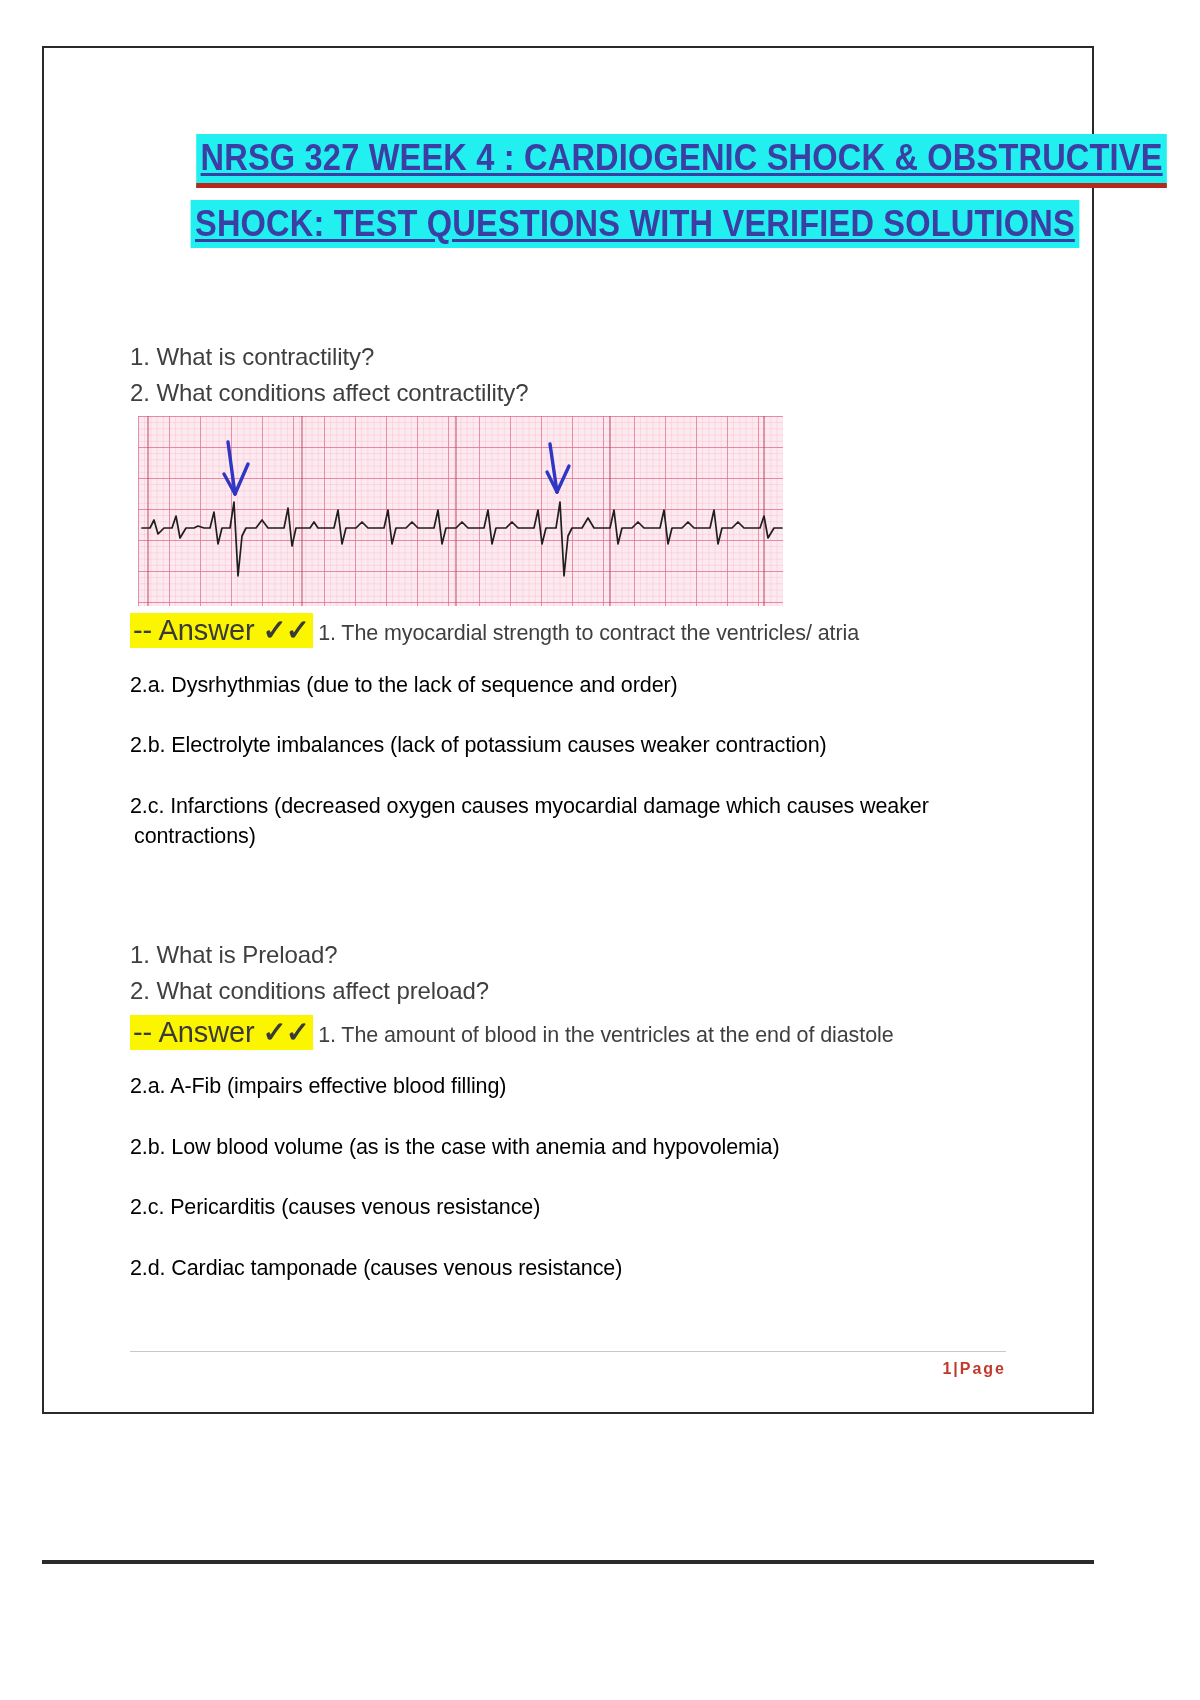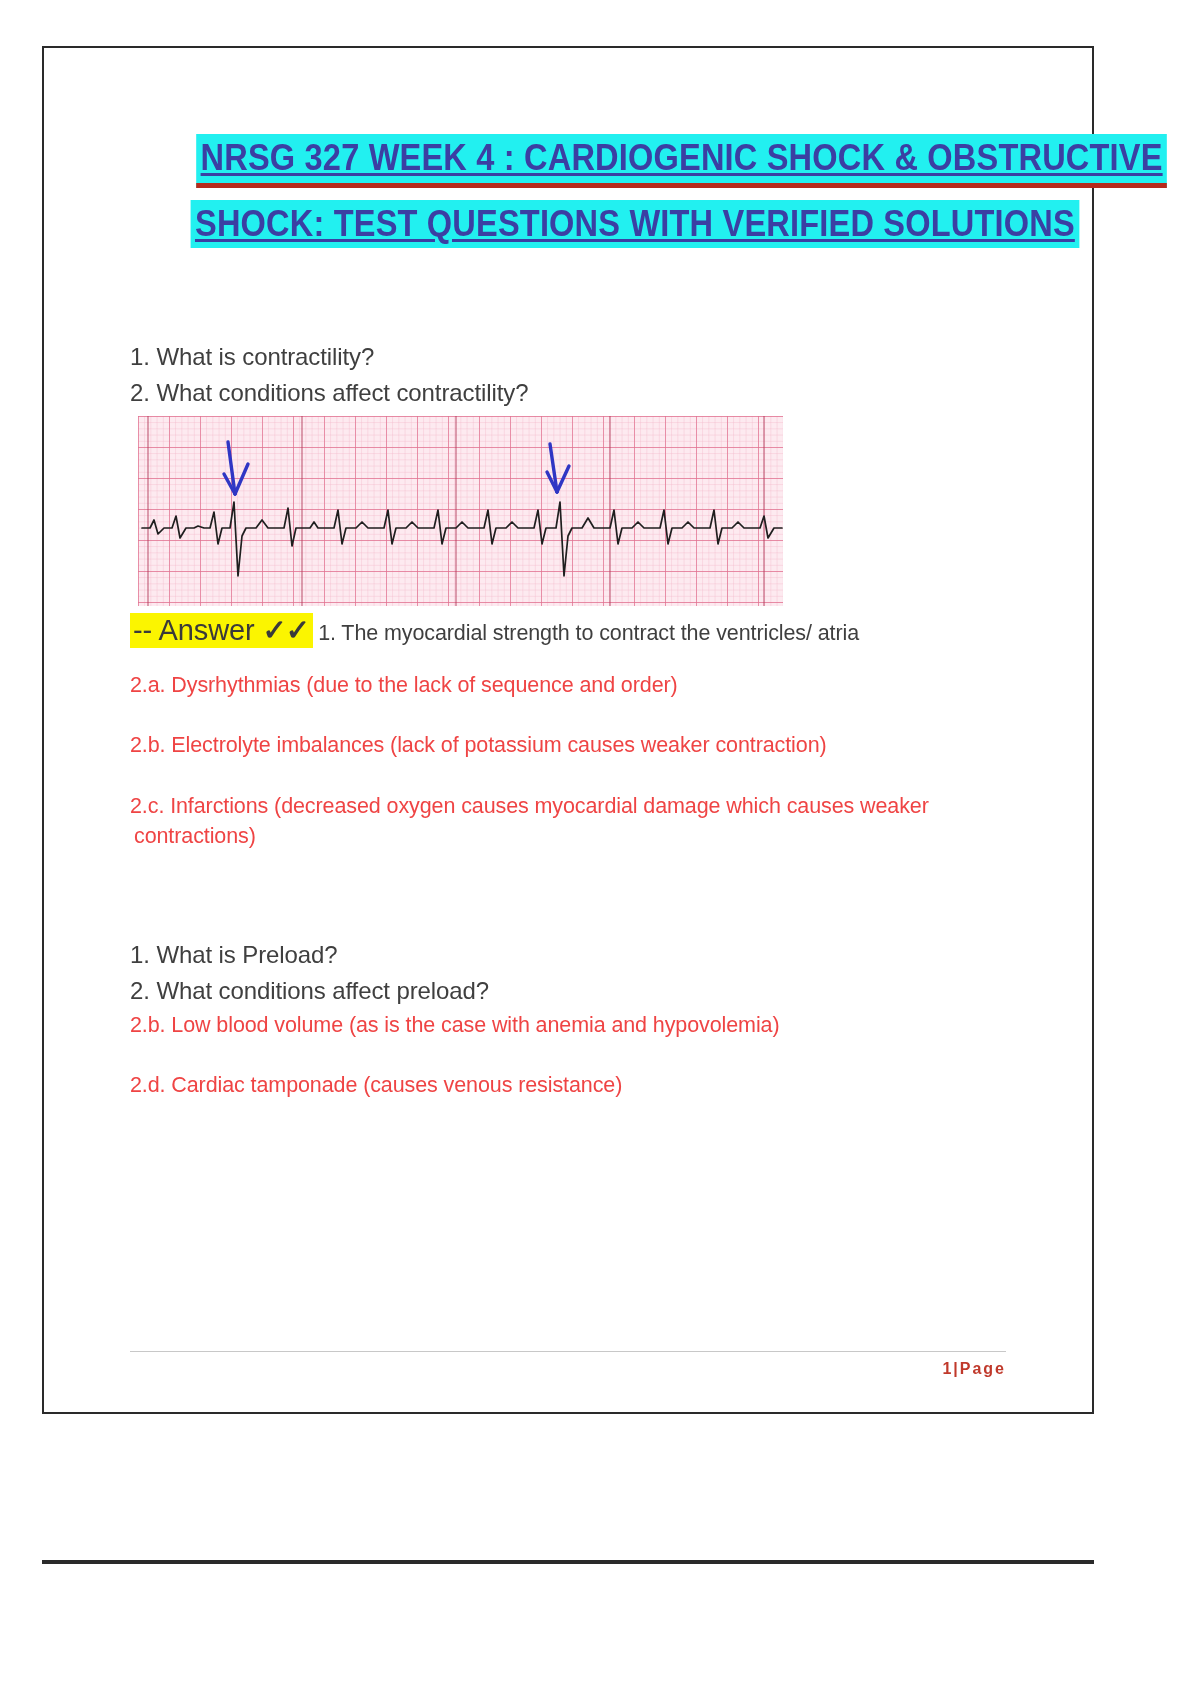--- a/index.html
+++ b/index.html
@@ -82,21 +82,21 @@
     font-family: "Liberation Sans", sans-serif;
   }
   .q-line {
     margin: 0 0 2px 0;
     color: #3f3f3f;
     font-size: 24px;
     letter-spacing: -0.1px;
   }
   .para {
     margin: 0 0 30px 0;
-    color: #ef4444;
+    color: #000000;
     font-size: 21.5px;
     letter-spacing: -0.1px;
   }
   .para.indent-wrap {
     text-indent: 0;
   }
   .para .cont {
     display: block;
     padding-left: 4px;
   }
@@ -250,22 +250,27 @@
         <p class="para indent-wrap">
           <span>2.c. Infarctions (decreased oxygen causes myocardial damage which causes weaker</span>
           <span class="cont">contractions)</span>
         </p>
 
         <div class="block-gap"></div>
 
         <p class="q-line">1. What is Preload?</p>
         <p class="q-line">2. What conditions affect preload?</p>
 
-
+        <p class="answer-line">
+          <span class="answer-tag"><span>-- Answer </span><span class="checks">✓✓</span></span><span class="answer-rest">1. The amount of blood in the ventricles at the end of diastole</span>
+        </p>
+
+        <p class="para">2.a. A-Fib (impairs effective blood filling)</p>
         <p class="para">2.b. Low blood volume (as is the case with anemia and hypovolemia)</p>
+        <p class="para">2.c. Pericarditis (causes venous resistance)</p>
         <p class="para">2.d. Cardiac tamponade (causes venous resistance)</p>
 
       </div>
 
       <div class="footer">
         <div class="footer-rule"></div>
         <div class="footer-page">1|Page</div>
       </div>
 
     </div>

